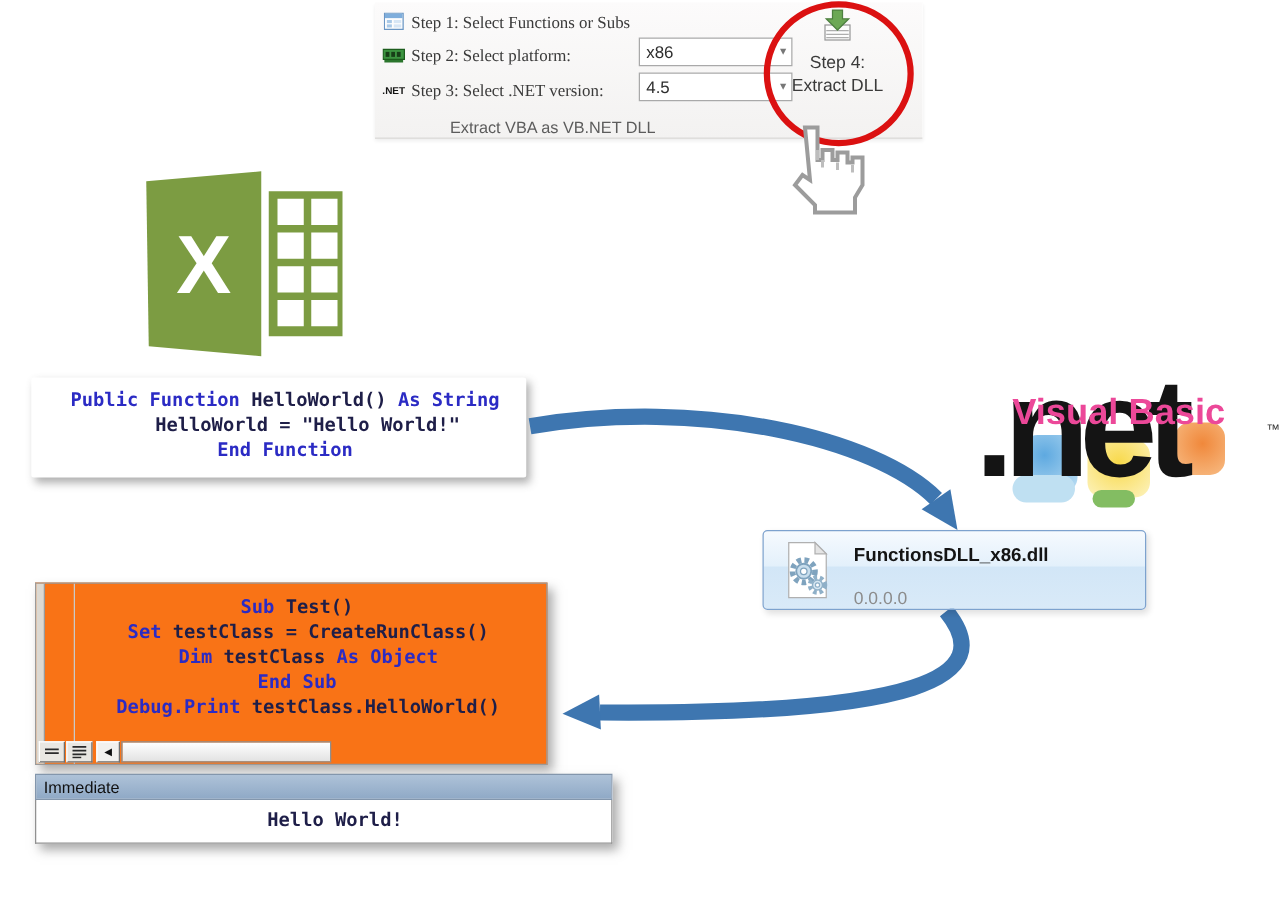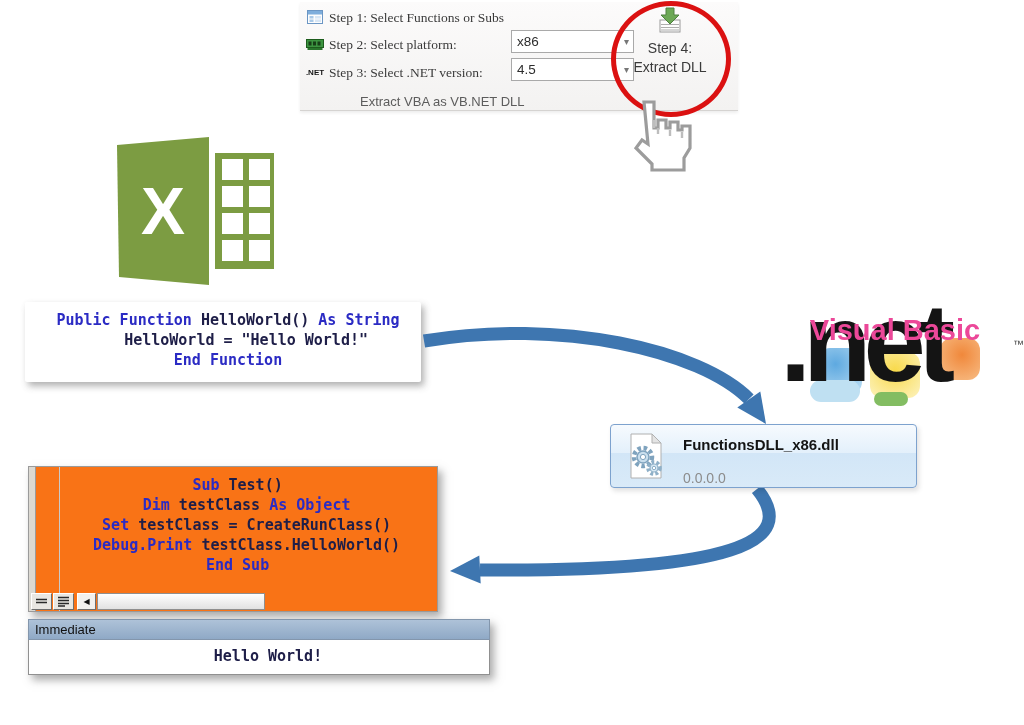--- a/index.html
+++ b/index.html
@@ -220,24 +220,24 @@
     </span>
     <span class="dll-name">FunctionsDLL_x86.dll</span>
     <span class="dll-version">0.0.0.0</span>
   </div>
 
   <div class="vba-window">
     <div class="vba-strip"></div>
     <div class="vba-marginline"></div>
     <div class="vba-code codefont">
         <div class="code-line"><span class="kw">Sub </span><span>Test()</span></div>
+        <div class="code-line"><span>  </span><span class="kw">Set </span><span>testClass = CreateRunClass()</span></div>
         <div class="code-line"><span>  </span><span class="kw">Dim </span><span>testClass </span><span class="kw">As Object</span></div>
-        <div class="code-line"><span>  </span><span class="kw">Set </span><span>testClass = CreateRunClass()</span></div>
+        <div class="code-line"><span class="kw">End Sub</span></div>
         <div class="code-line"><span>  </span><span class="kw">Debug.Print </span><span>testClass.HelloWorld()</span></div>
-        <div class="code-line"><span class="kw">End Sub</span></div>
       </div>
     <div class="vba-scrollrow">
       <div class="sc-btn sc-b1">
         <svg width="13" height="9" viewBox="0 0 13 9">
             <path d="M1 2.5 H12 M1 5.5 H12" stroke="#2a2a2a" stroke-width="1.4"></path>
           </svg>
       </div>
       <div class="sc-btn sc-b2">
         <svg width="13" height="11" viewBox="0 0 13 11">
             <path d="M1 1.5 H12 M1 4.5 H12 M1 7.5 H12 M1 10 H8" stroke="#2a2a2a" stroke-width="1.3"></path>

